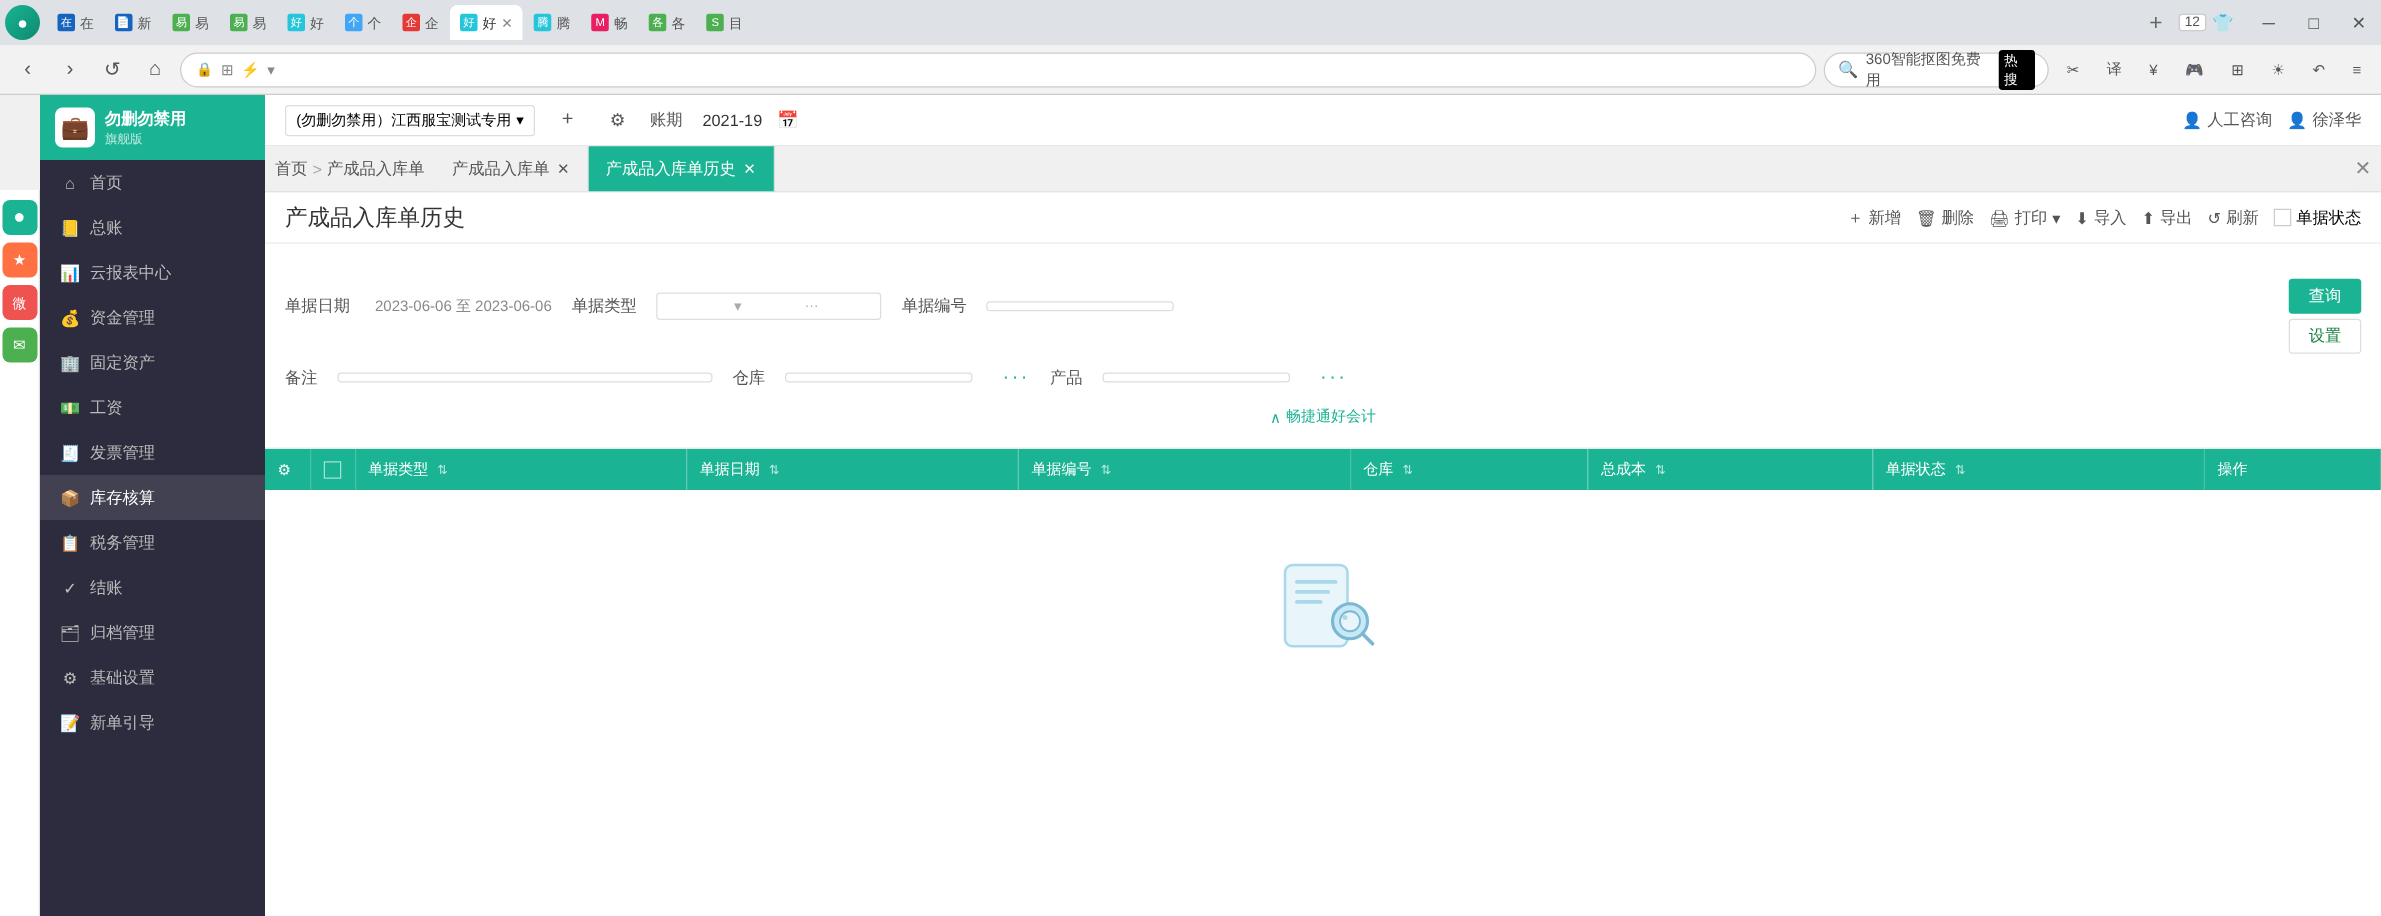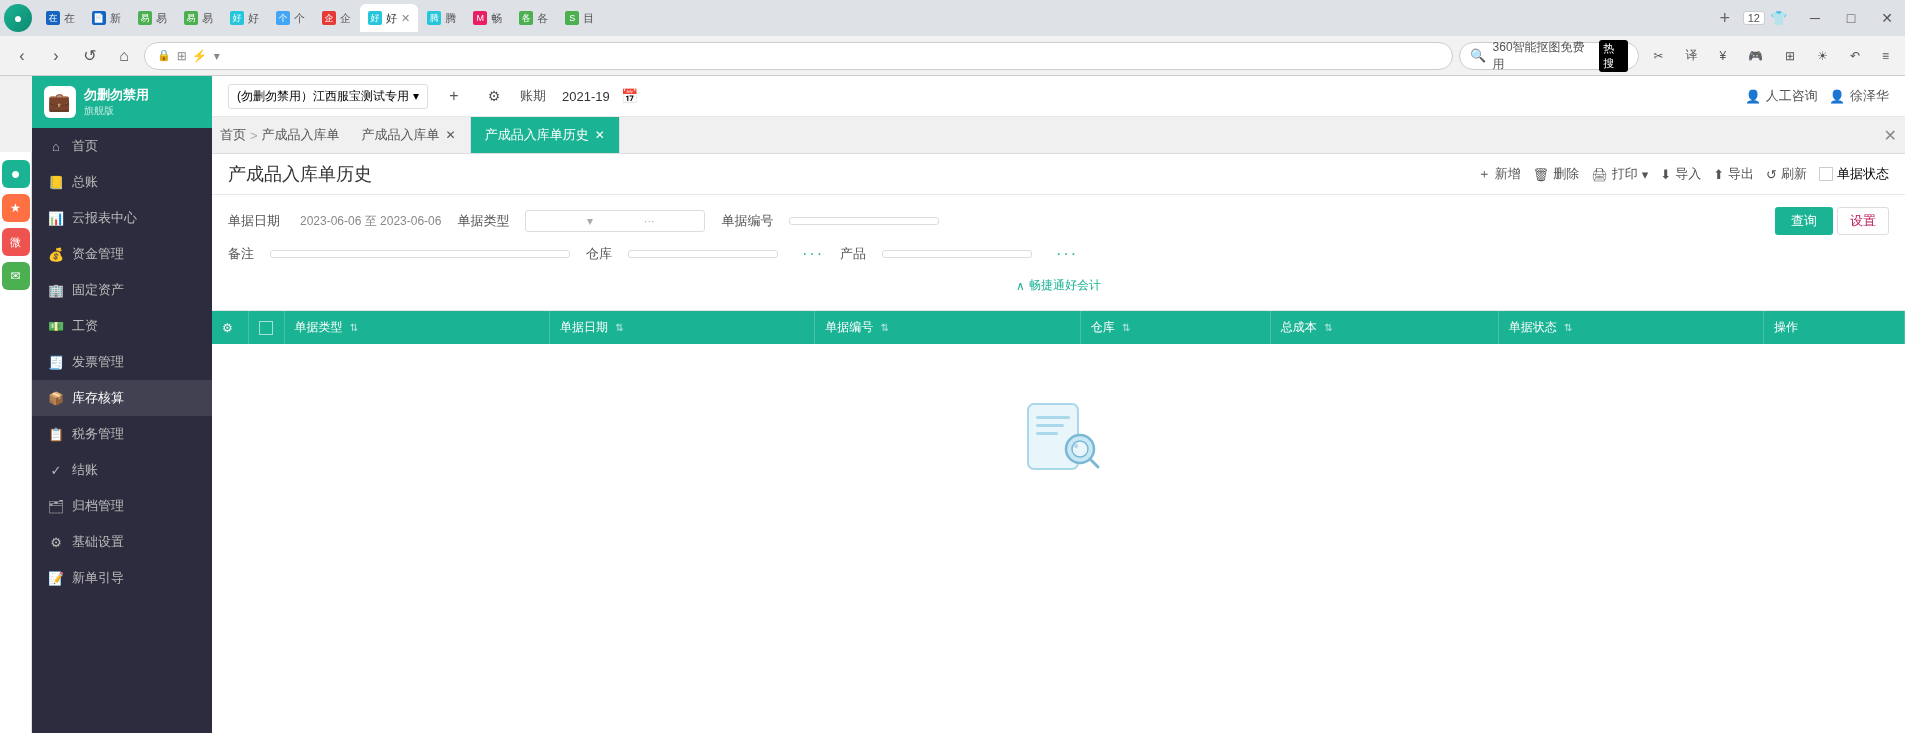--- a/index.html
+++ b/index.html
@@ -77,21 +77,21 @@
     .th-check { width: 36px; text-align: center; }
     .th-ops { text-align: right; }
 
     
     .account-bar { display: flex; align-items: center; padding: 6px 16px; background: #fff; border-bottom: 1px solid #e8e8e8; gap: 12px; }
     .account-select { display: flex; align-items: center; gap: 4px; border: 1px solid #ddd; padding: 3px 8px; border-radius: 3px; font-size: 12px; cursor: pointer; }
     .period-label { font-size: 13px; color: #555; }
     .period-value { font-size: 13px; color: #333; margin-left: 4px; }
 
     .query-btn { background: #1ab394; color: #fff; border: none; padding: 5px 16px; border-radius: 3px; cursor: pointer; font-size: 13px; }
-    .settings-btn { background: #fff; color: #be185d; border: 1px solid #ddd; padding: 4px 12px; border-radius: 3px; cursor: pointer; font-size: 13px; }
+    .settings-btn { background: #fff; color: #15803d; border: 1px solid #ddd; padding: 4px 12px; border-radius: 3px; cursor: pointer; font-size: 13px; }
 
     .checkbox-empty { width: 14px; height: 14px; border: 1px solid rgba(255,255,255,0.6); background: transparent; display: inline-block; vertical-align: middle; }
   </style>
 </head>
 <body>
 
 <div class="browser-chrome">
 
   <div class="tab-bar">
 
@@ -360,21 +360,21 @@
         <span class="filter-label">单据类型</span>
         <div class="filter-select">
           <span></span>
           <span style="color:#aaa;">▾</span>
           <span style="margin-left:4px;color:#aaa;font-size:11px;">···</span>
         </div>
 
         <span class="filter-label">单据编号</span>
         <div class="filter-input" style="min-width:150px;"></div>
 
-        <div style="margin-left:auto;display:flex;flex-direction:row;gap:4px;">
+        <div style="margin-left:auto;display:flex;flex-direction:column;gap:4px;margin-top:16px;">
           <button class="query-btn">查询</button>
           <button class="settings-btn">设置</button>
         </div>
       </div>
 
       <div class="filter-row">
         <span class="filter-label">备注</span>
         <div class="filter-input" style="min-width:300px;"></div>
 
         <span class="filter-label">仓库</span>

